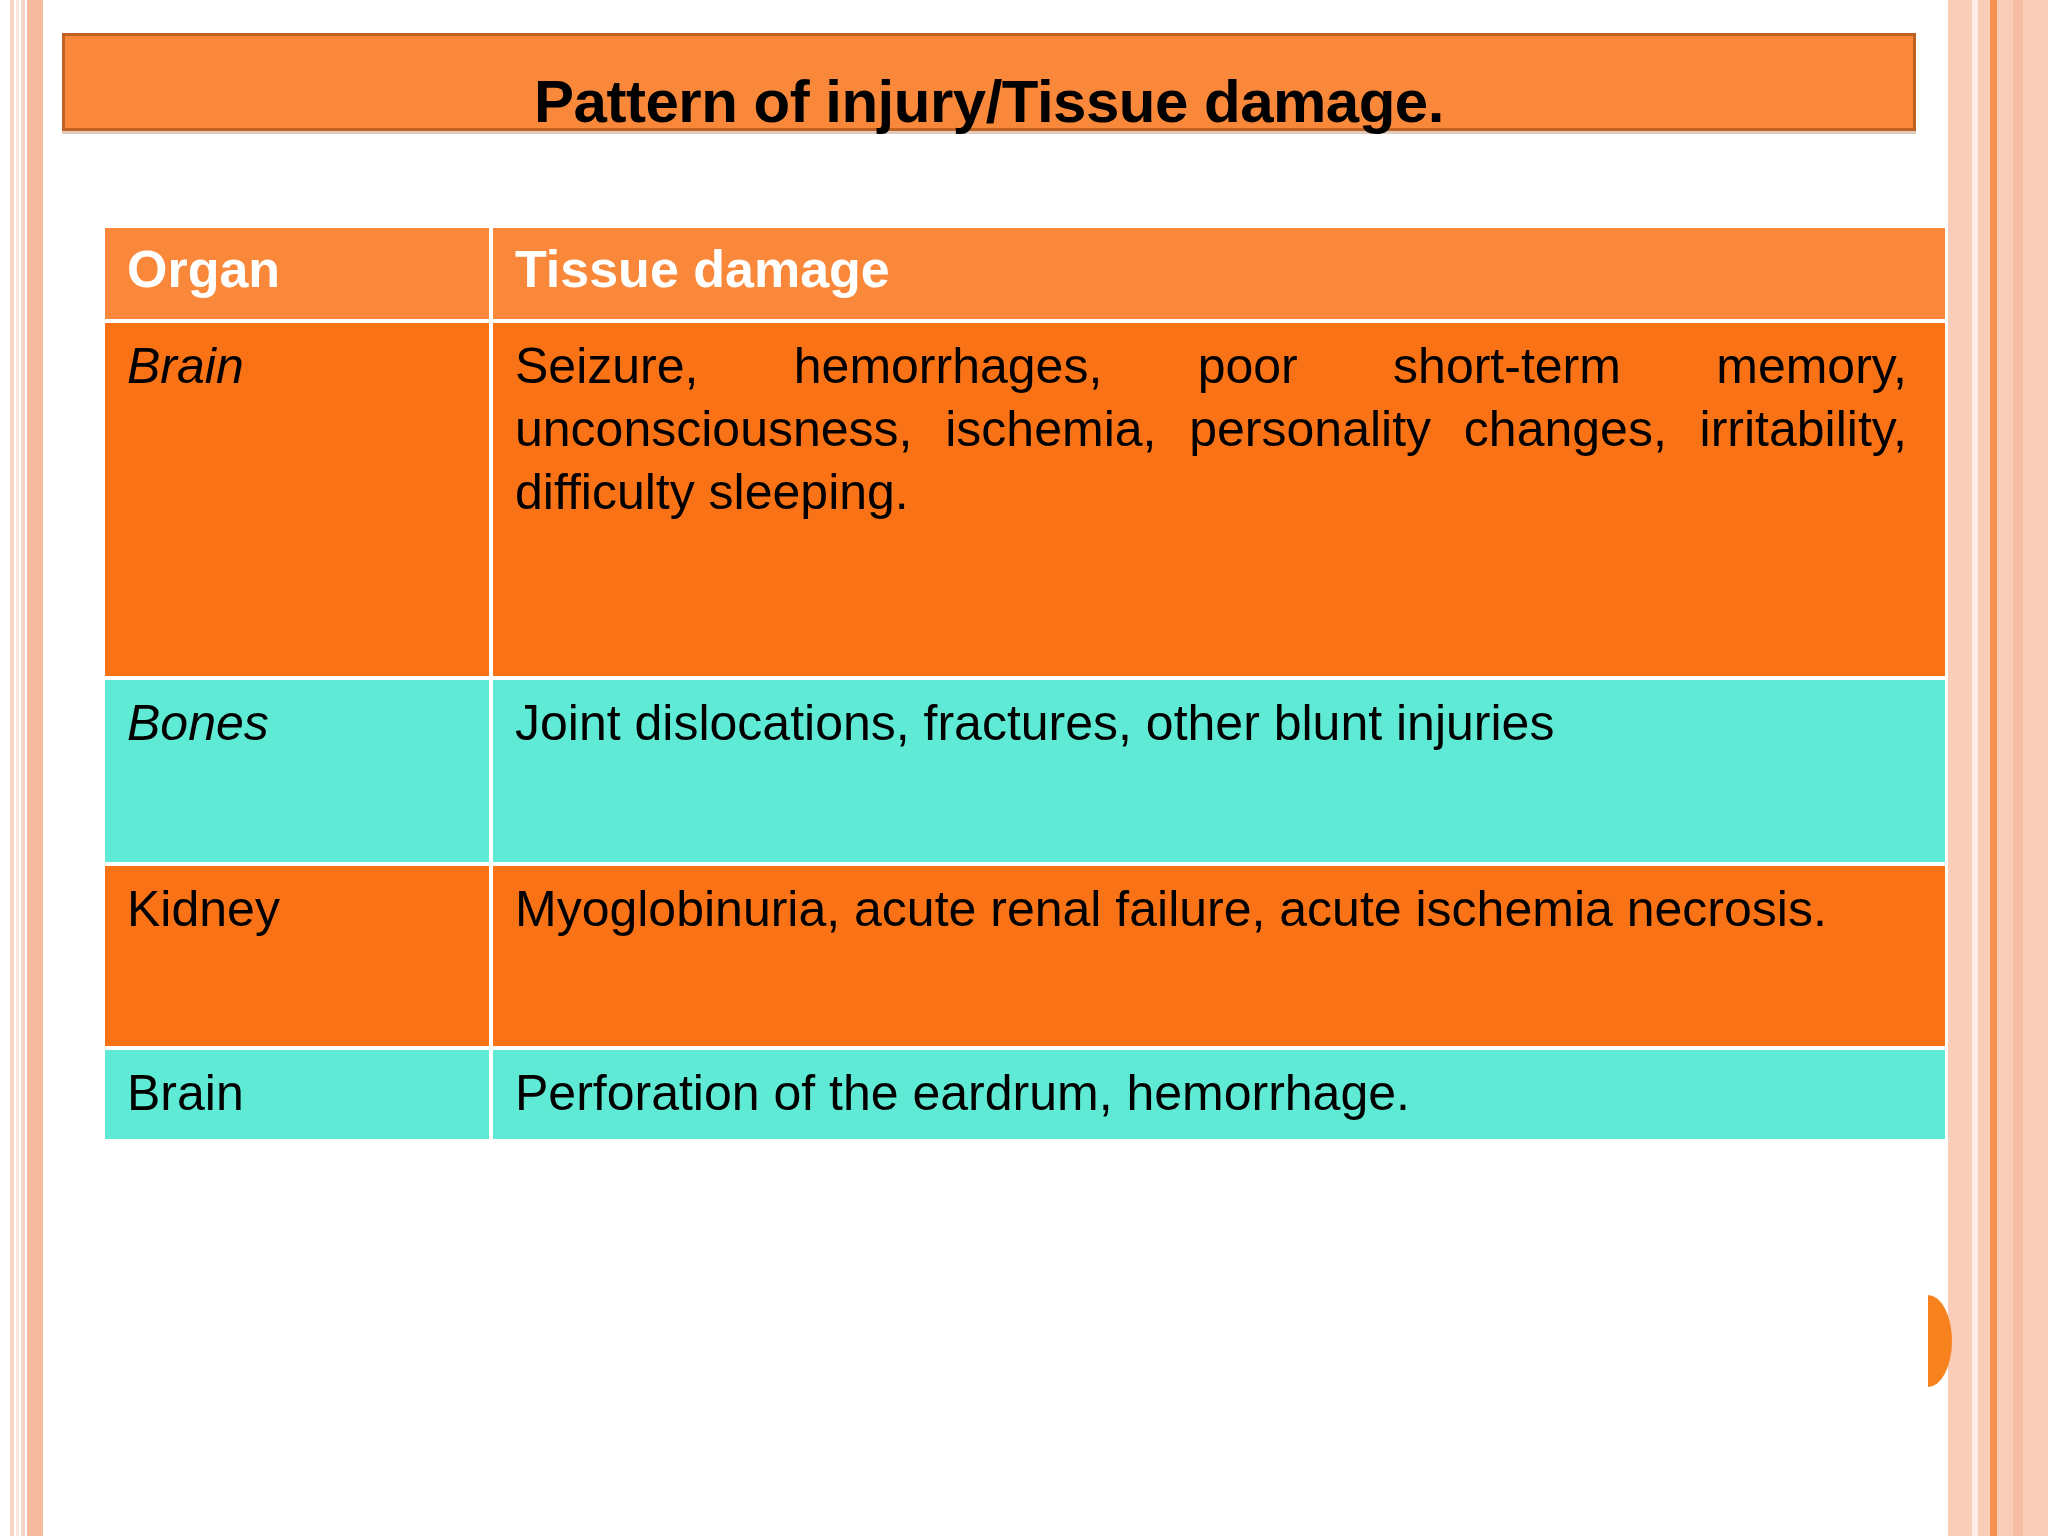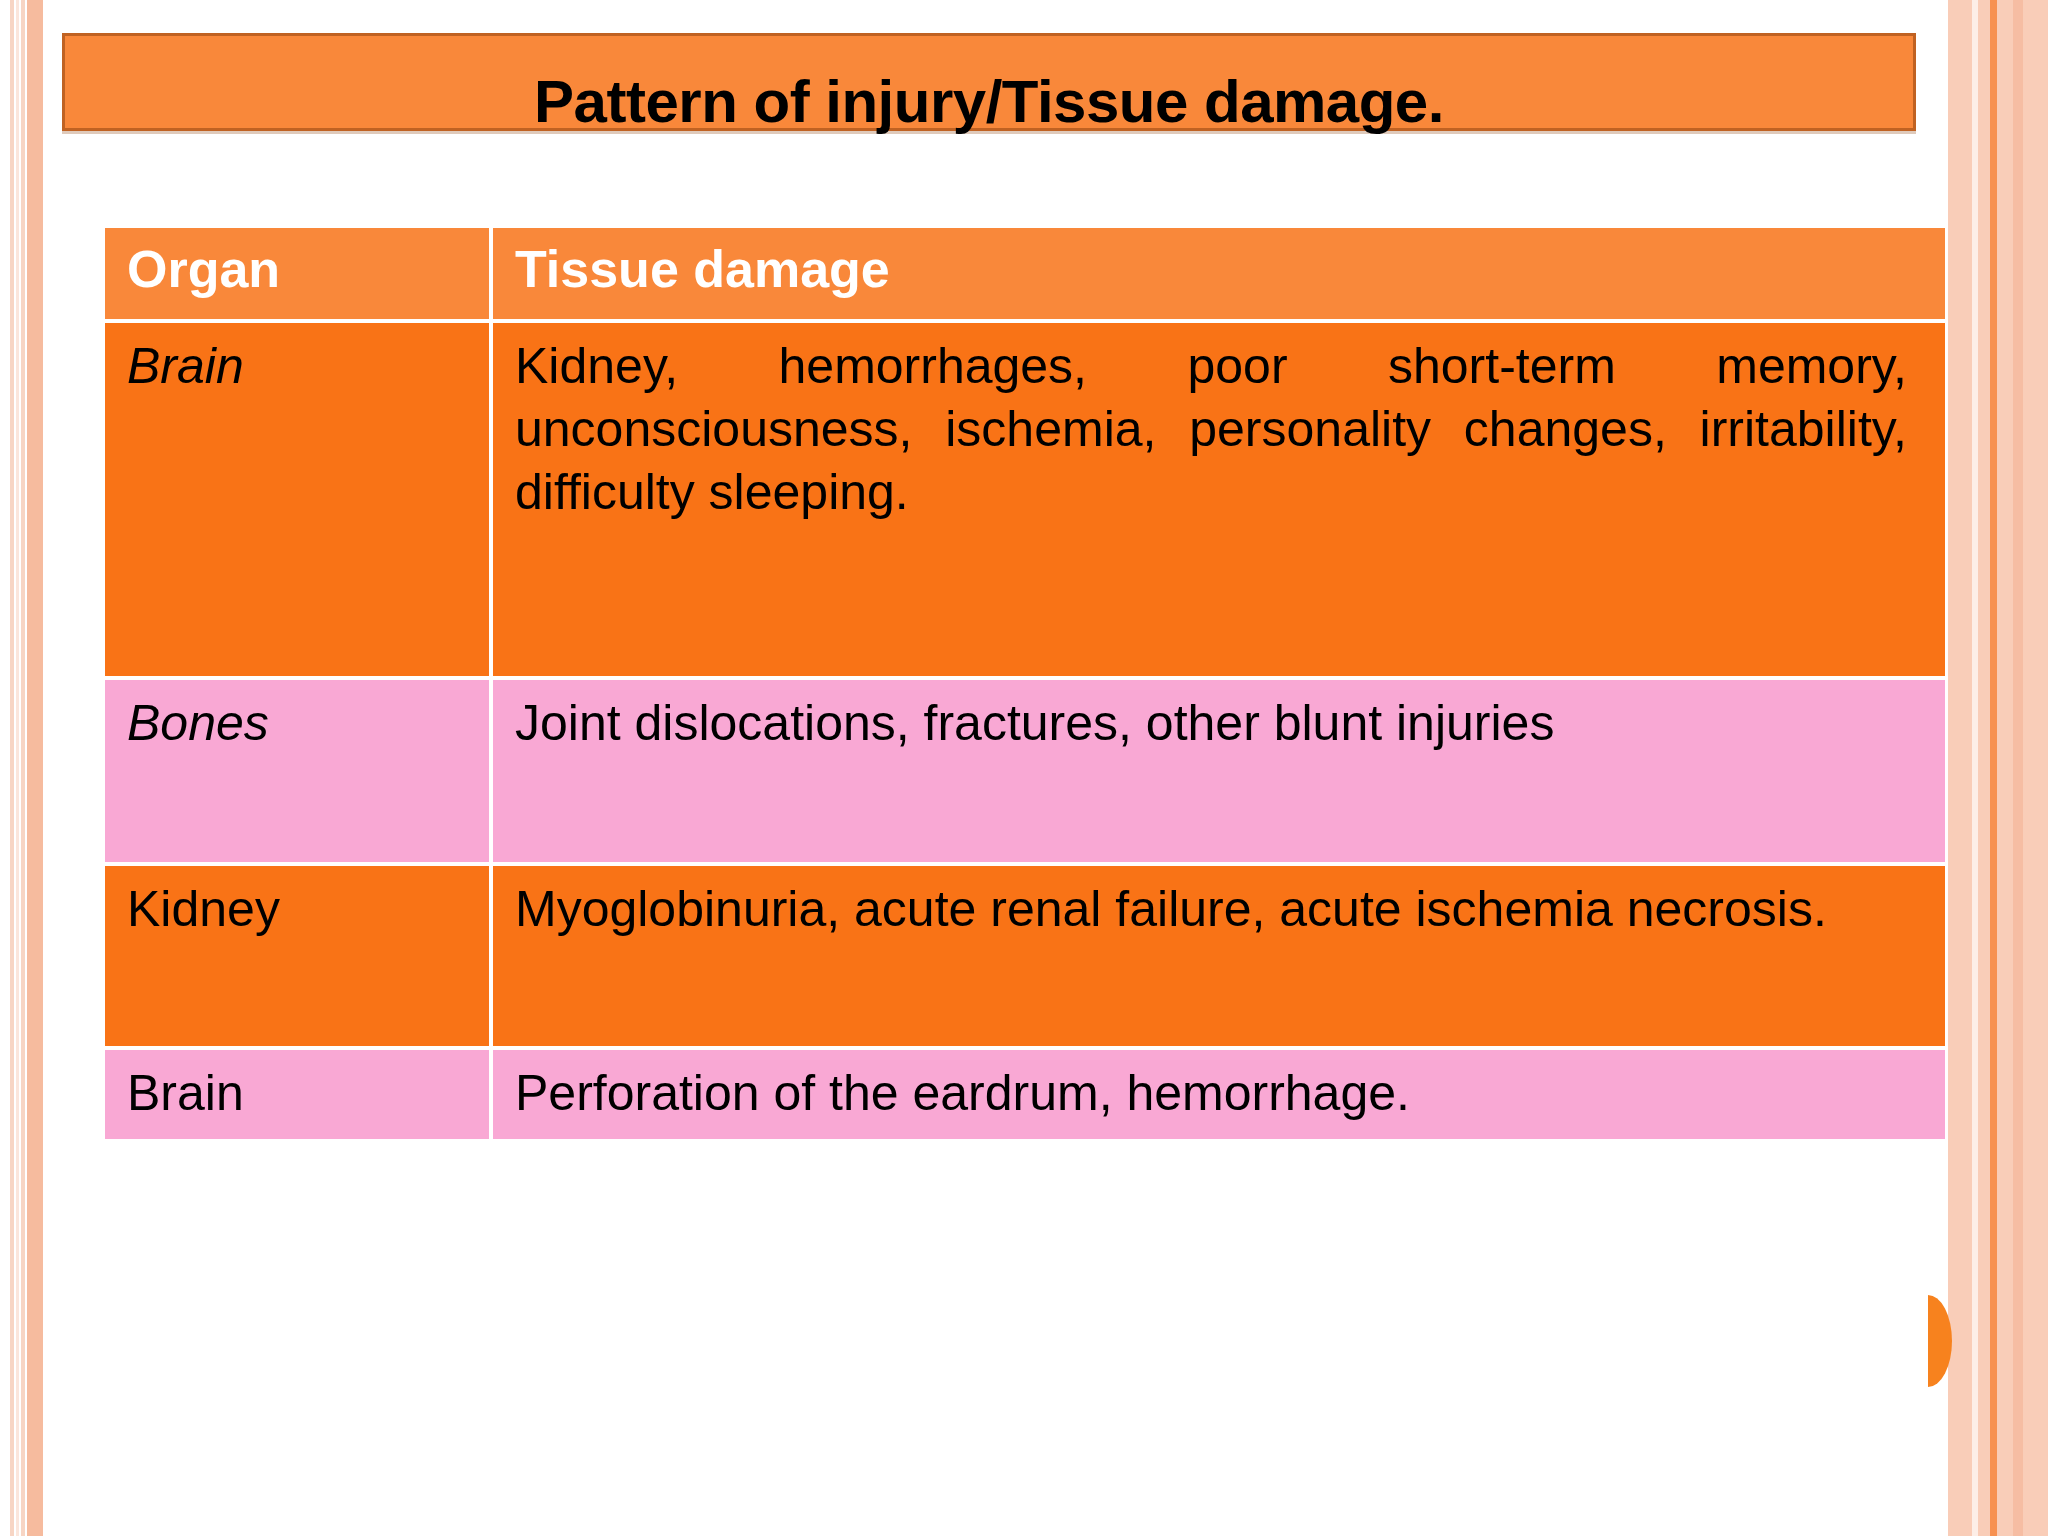--- a/index.html
+++ b/index.html
@@ -115,21 +115,21 @@
     line-height: 1.05;
   }
 
   
   #damage-table tbody td {
     font-size: 50px;
     color: #000000;
     line-height: 1.26;
   }
   #damage-table tbody tr.band-a td { background: #f97316; }
-  #damage-table tbody tr.band-b td { background: #f9a8d4; }
+  #damage-table tbody tr.band-b td { background: #5eead4; }
 
   td.organ-cell          { white-space: nowrap; }
   td.organ-cell.italic   { font-style: italic; }
   td.damage-cell         { text-align: justify; }
   td.damage-cell.no-just { text-align: left; }
 
   
   tr.r-brain  td { height: 357px; }
   tr.r-bones  td { height: 186px; }
   tr.r-kidney td { height: 184px; }
@@ -180,21 +180,21 @@
     </colgroup>
     <thead>
       <tr>
         <th>Organ</th>
         <th>Tissue damage</th>
       </tr>
     </thead>
     <tbody>
       <tr class="band-a r-brain">
         <td class="organ-cell italic">Brain</td>
-        <td class="damage-cell">Kidney, hemorrhages, poor short-term memory, unconsciousness, ischemia, personality changes, irritability, difficulty sleeping.</td>
+        <td class="damage-cell">Seizure, hemorrhages, poor short-term memory, unconsciousness, ischemia, personality changes, irritability, difficulty sleeping.</td>
       </tr>
       <tr class="band-b r-bones">
         <td class="organ-cell italic">Bones</td>
         <td class="damage-cell no-just">Joint  dislocations, fractures, other blunt injuries</td>
       </tr>
       <tr class="band-a r-kidney">
         <td class="organ-cell">Kidney</td>
         <td class="damage-cell no-just">Myoglobinuria, acute renal failure, acute ischemia necrosis.</td>
       </tr>
       <tr class="band-b r-ears">

